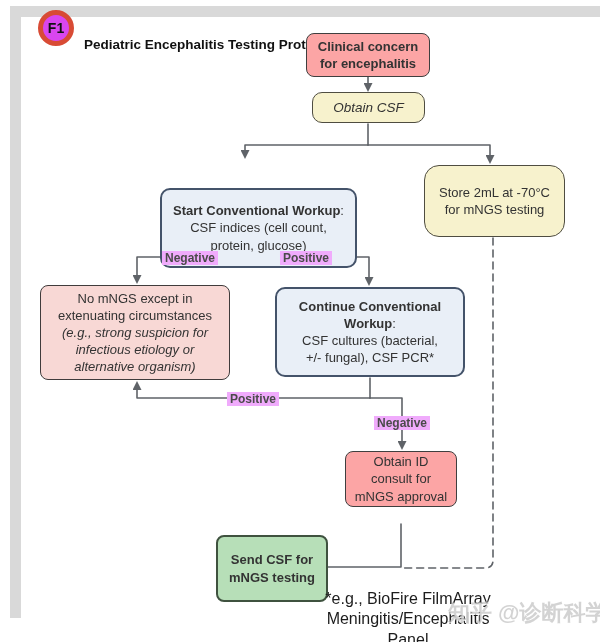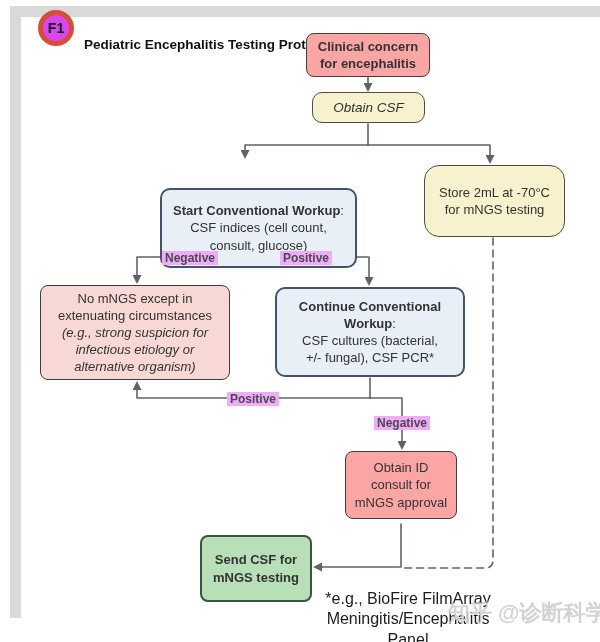--- a/index.html
+++ b/index.html
@@ -71,21 +71,21 @@
   </div>
 
   <div class="node yellow-node rounded8 italic" style="left:312px;top:92px;width:113px;height:31px;font-size:13.5px;border-radius:10px;">
     <span>Obtain CSF</span>
   </div>
 
   <div class="node blue-node rounded10" style="left:160px;top:160px;width:197px;height:80px;margin-top:28px;">
     <div>
       <span class="bold">Start Conventional Workup</span><span>:</span>
       <div>CSF indices (cell count,
-consult, glucose)</div>
+protein, glucose)</div>
     </div>
   </div>
 
   <div class="node yellow-node rounded10" style="left:424px;top:165px;width:141px;height:72px;border-radius:15px;">
     <span>Store 2mL at -70°C
 for mNGS testing</span>
   </div>
 
   <div class="node pink-node rounded8" style="left:40px;top:285px;width:190px;height:95px;">
     <div>
@@ -99,27 +99,27 @@
 
   <div class="node blue-node rounded10" style="left:275px;top:287px;width:190px;height:90px;">
     <div>
       <span class="bold">Continue Conventional
 Workup</span><span>:</span>
       <div>CSF cultures (bacterial,
 +/- fungal), CSF PCR*</div>
     </div>
   </div>
 
-  <div class="node white-node rounded8" style="left:345px;top:451px;width:112px;height:68px;">
+  <div class="node white-node rounded8" style="left:345px;top:451px;width:112px;height:56px;">
     <span>Obtain ID
 consult for
 mNGS approval</span>
   </div>
 
-  <div class="node green-node rounded8 bold" style="left:200px;top:535px;width:112px;height:67px;">
+  <div class="node green-node rounded8 bold" style="left:216px;top:535px;width:112px;height:67px;">
     <span>Send CSF for
 mNGS testing</span>
   </div>
 
   <div class="edge-label" style="left:190px;top:258px;">Negative</div>
   <div class="edge-label" style="left:306px;top:258px;">Positive</div>
   <div class="edge-label" style="left:253px;top:399px;">Positive</div>
   <div class="edge-label" style="left:402px;top:423px;">Negative</div>
 
   <div class="footnote">*e.g., BioFire FilmArray

